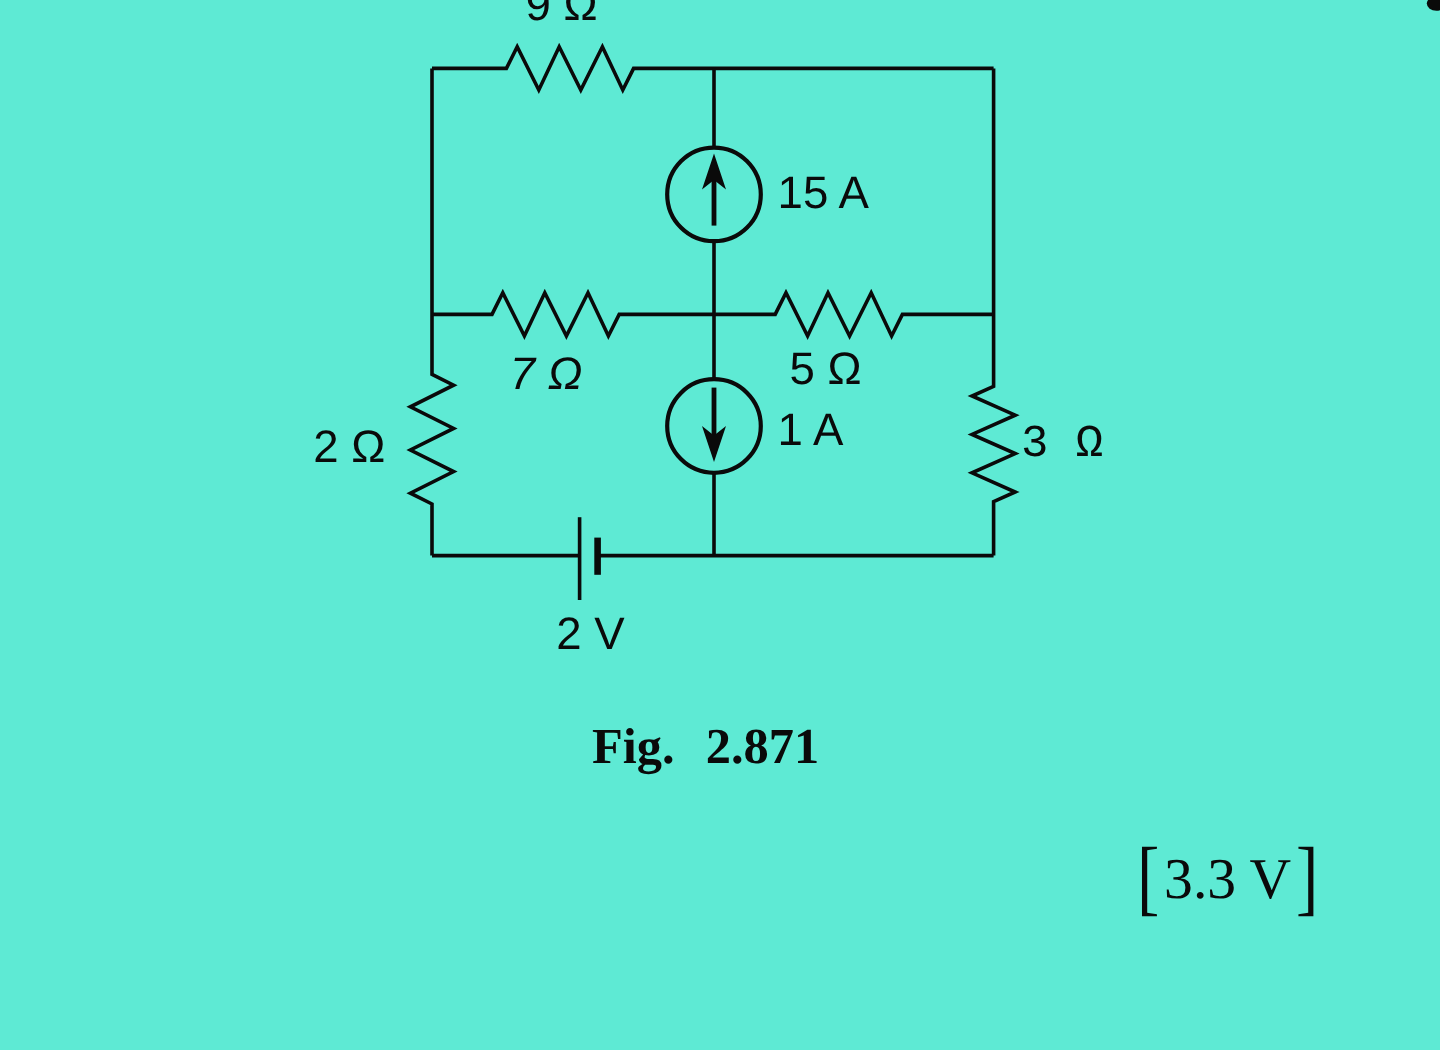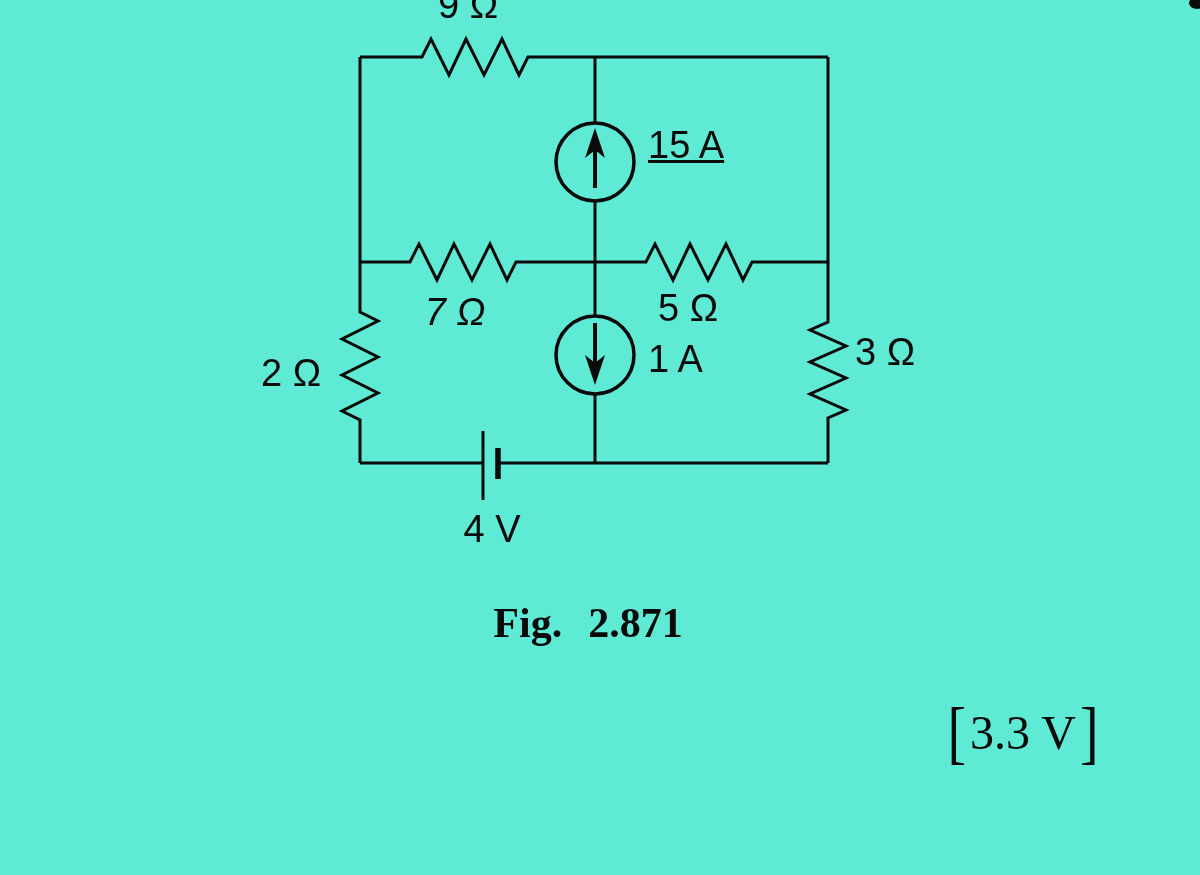--- a/index.html
+++ b/index.html
@@ -103,33 +103,33 @@
     </g>
     <g fill="#0a0a0a" stroke="none">
       <polygon points="595,128 585,158 595,150 605,158"></polygon>
       <polygon points="595,385 585,355 595,363 605,355"></polygon>
       <ellipse cx="1197" cy="3" rx="8" ry="6"></ellipse>
     </g>
   </svg>
 
   <div class="lbl centered" style="left:468px; top:-14px;">9 Ω</div>
 
-  <div class="lbl" style="left:648px; top:126px;text-decoration:underline;">15 A</div>
+  <div class="lbl" style="left:648px; top:142px;">15 A</div>
 
   <div class="lbl centered" style="left:455px; top:293px;font-style:italic;">7 Ω</div>
 
   <div class="lbl centered" style="left:688px; top:289px;">5 Ω</div>
 
   <div class="lbl" style="left:648px; top:340px;">1 A</div>
 
   <div class="lbl centered" style="left:291px; top:354px;">2 Ω</div>
 
-  <div class="lbl centered" style="left:885px; top:333px;">3 Ω</div>
+  <div class="lbl centered" style="left:885px; top:352px;font-family:Liberation Mono, monospace;">3 Ω</div>
 
-  <div class="lbl centered" style="left:492px; top:510px;">4 V</div>
+  <div class="lbl centered" style="left:492px; top:510px;">2 V</div>
 
   <div class="caption">
     <span class="caption-label">Fig.</span><span>2.871</span>
   </div>
 
   <div class="answer">
     <span class="bracket open">[</span>
     <span>3.3 V</span>
     <span class="bracket close">]</span>
   </div>

